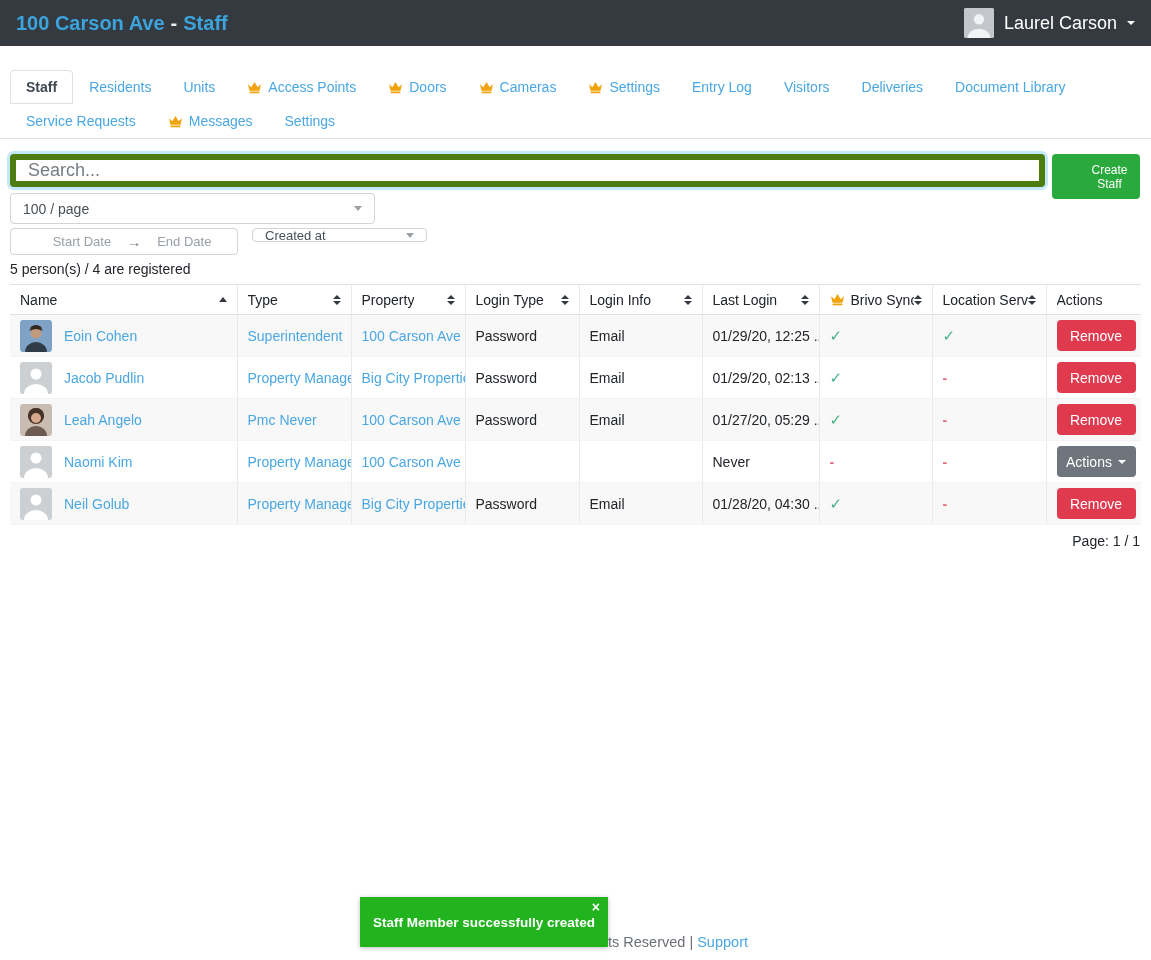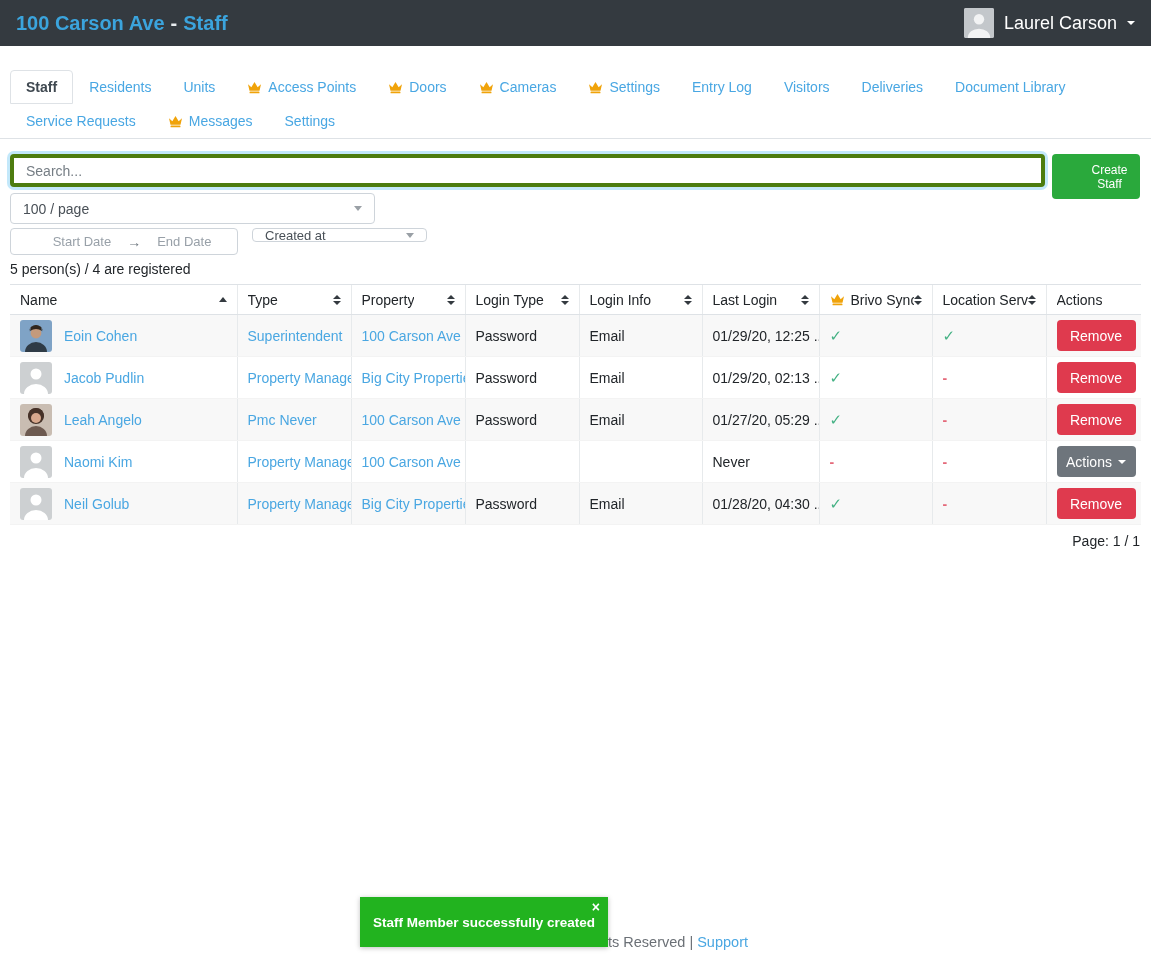--- a/index.html
+++ b/index.html
@@ -38,22 +38,22 @@
     padding: 8px 15px; font-size: 14px; color: #49a7e3;
     border: 1px solid transparent; border-radius: 4px 4px 0 0;
     white-space: nowrap; cursor: pointer; height: 34px;
   }
   .tab.active { color: #3f4850; font-weight: bold; background: #fff; border-color: #dee2e6; }
   .crown { flex: none; display: inline-flex; }
 
   
   .search-row { position: absolute; top: 154px; left: 10px; right: 11px; display: flex; gap: 7px; }
   .search-input {
-    flex: 1; height: 33px; border: 4px solid #4d7c0f; border-radius: 4px;
-    padding: 0 12px; font-size: 14px; color: #495057; outline: none;
+    flex: 1; height: 33px; border: 6px solid #4d7c0f; border-radius: 4px;
+    padding: 0 12px; font-size: 18px; color: #495057; outline: none;
     box-shadow: 0 0 0 3px rgba(121,204,243,.45);
     font-family: "Liberation Sans", sans-serif;
   }
   .search-input::placeholder { color: #757d84; }
   .create-btn {
     width: 88px; height: 45px; background: #2aa93c; color: #fff; border: none;
     border-radius: 4px; font-size: 12px; cursor: pointer; font-family: "Liberation Sans", sans-serif; padding-left: 27px;
   }
 
   .select-box {

